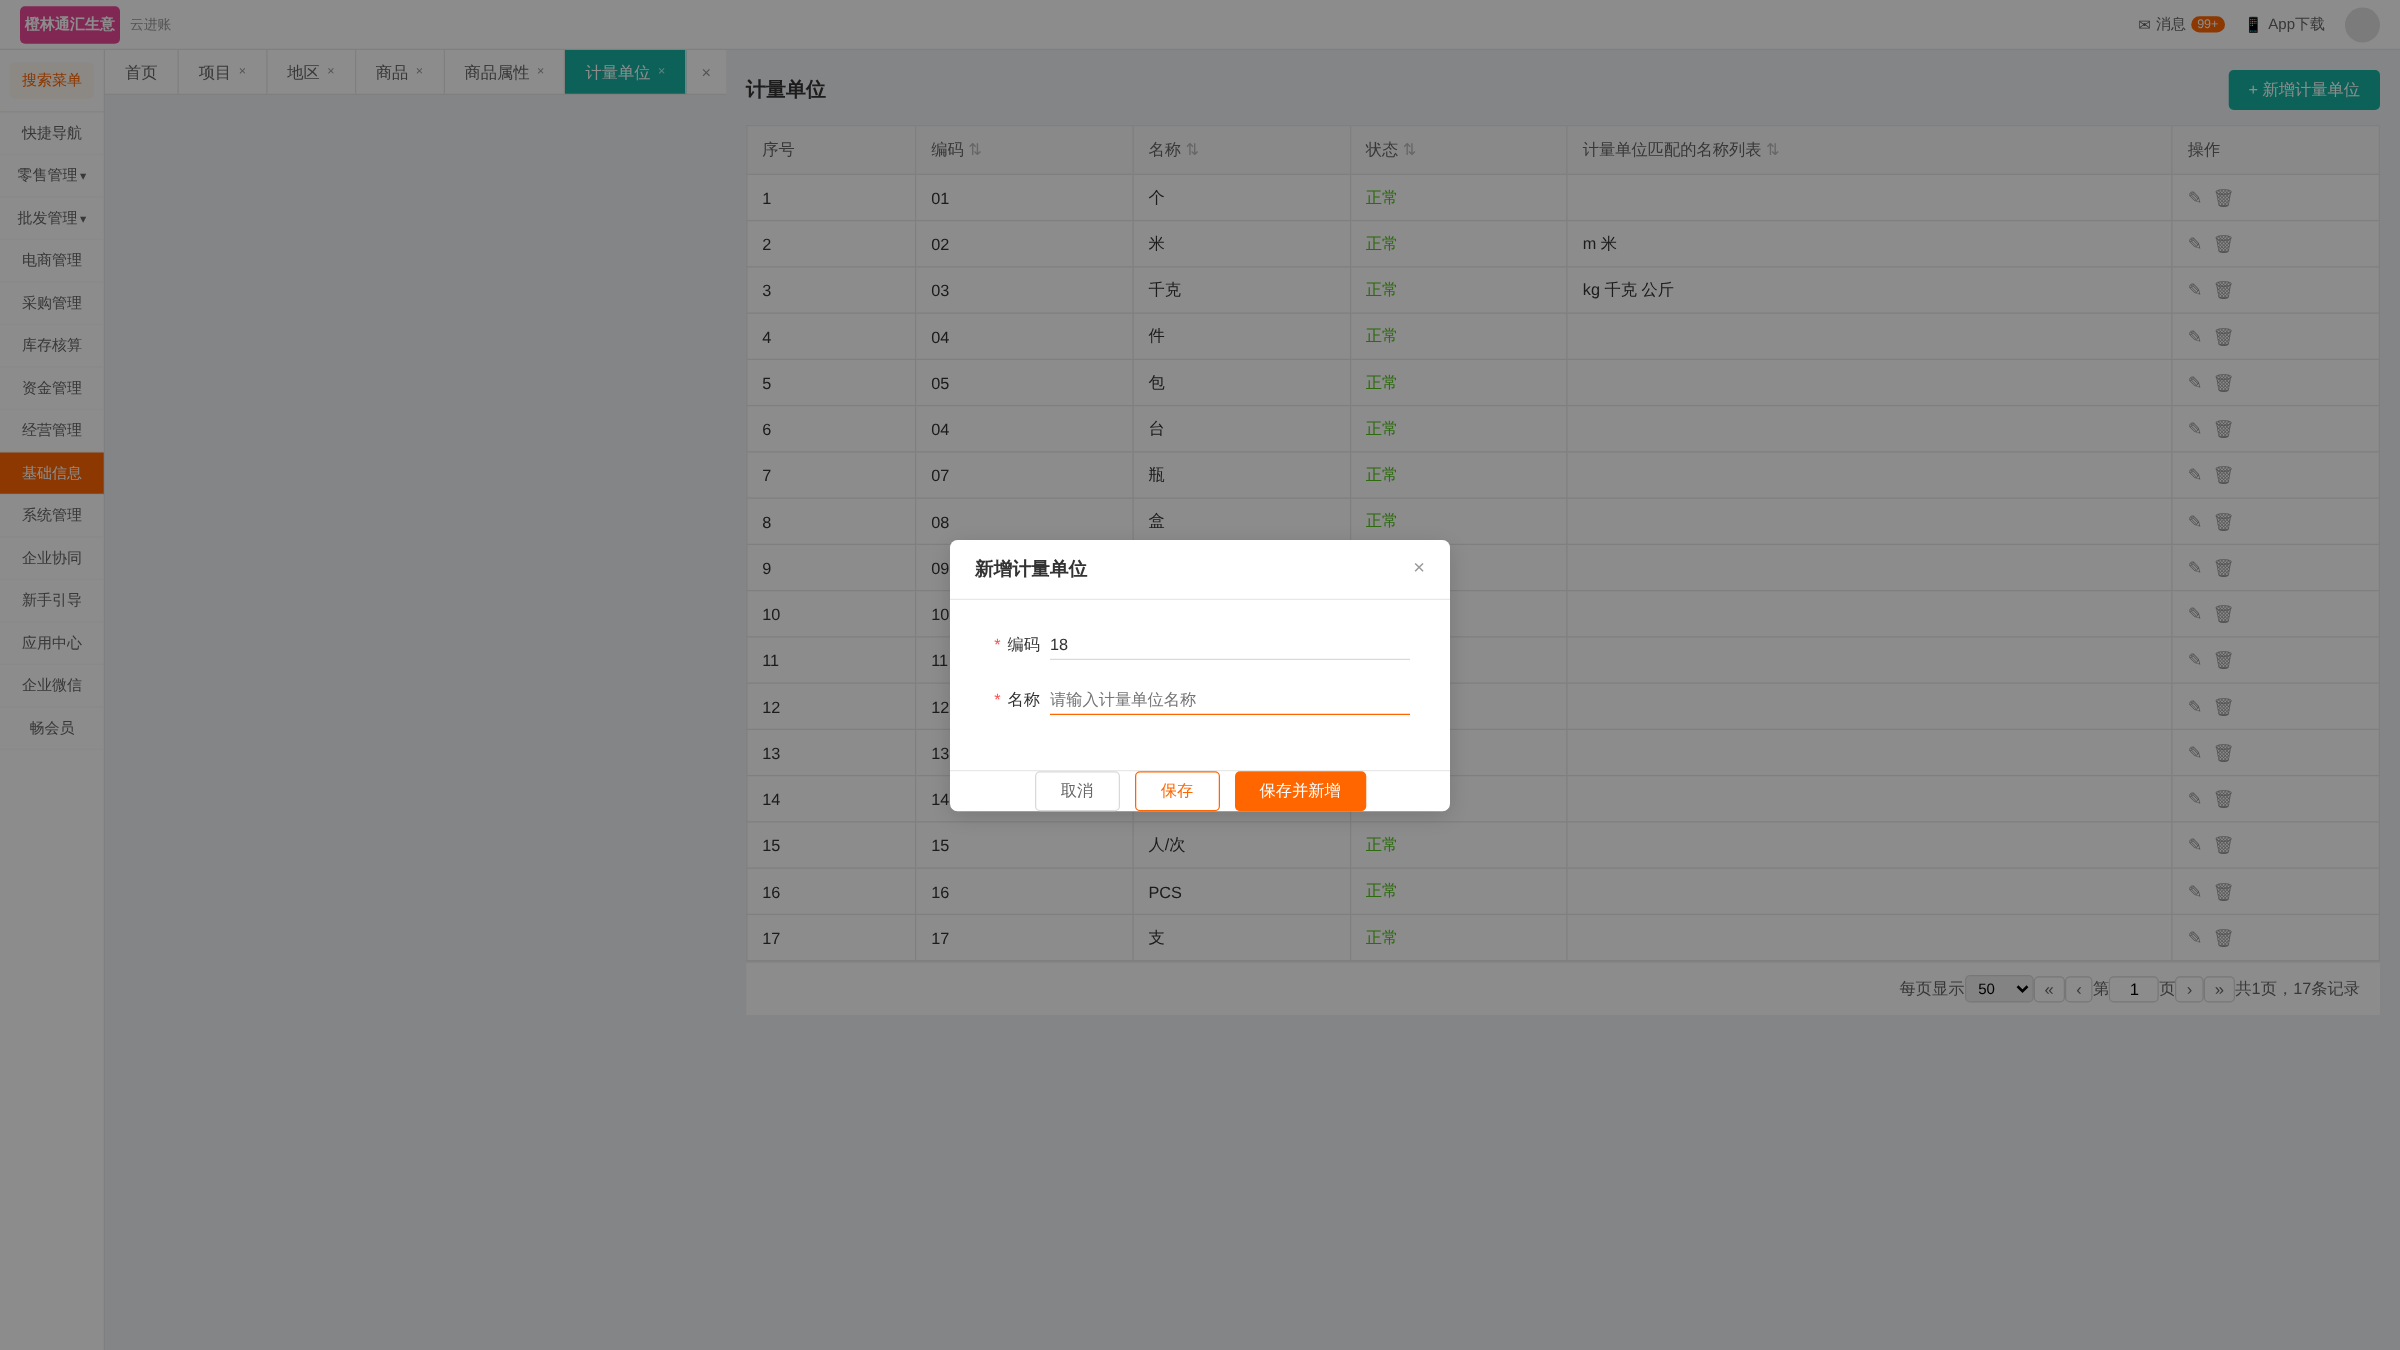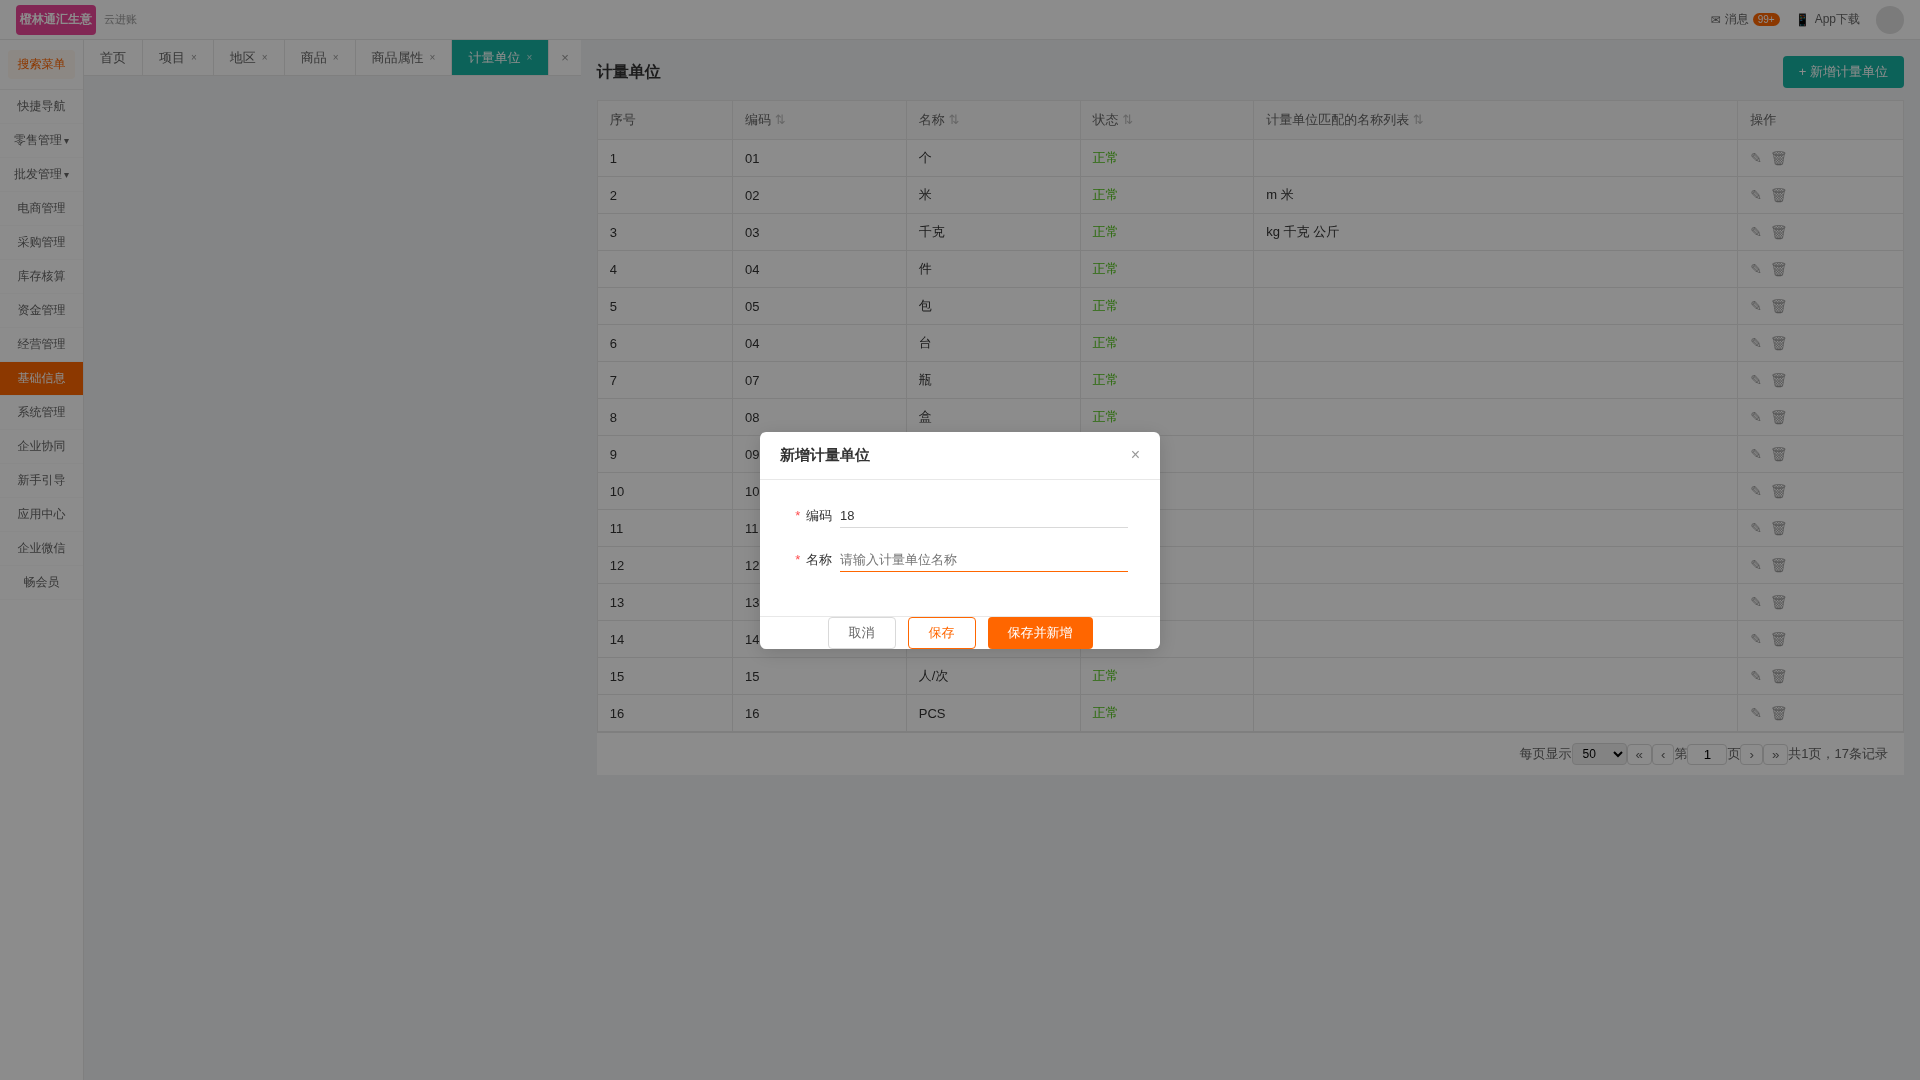--- a/index.html
+++ b/index.html
@@ -676,20 +676,33 @@
       <td>PCS</td>
       <td><span class="status-normal">正常</span></td>
       <td></td>
       <td>
         <div class="action-icons">
           <span class="action-icon" title="编辑">✎</span>
           <span class="action-icon" title="删除">🗑</span>
         </div>
       </td>
     </tr>
+            <tr>
+      <td>17</td>
+      <td>17</td>
+      <td>支</td>
+      <td><span class="status-normal">正常</span></td>
+      <td></td>
+      <td>
+        <div class="action-icons">
+          <span class="action-icon" title="编辑">✎</span>
+          <span class="action-icon" title="删除">🗑</span>
+        </div>
+      </td>
+    </tr>
           </tbody>
       </table>
 
       <div class="pagination-bar">
         <span>每页显示</span>
         <select class="page-size-select">
           <option>50</option>
           <option>10</option>
           <option>20</option>
           <option>100</option>

